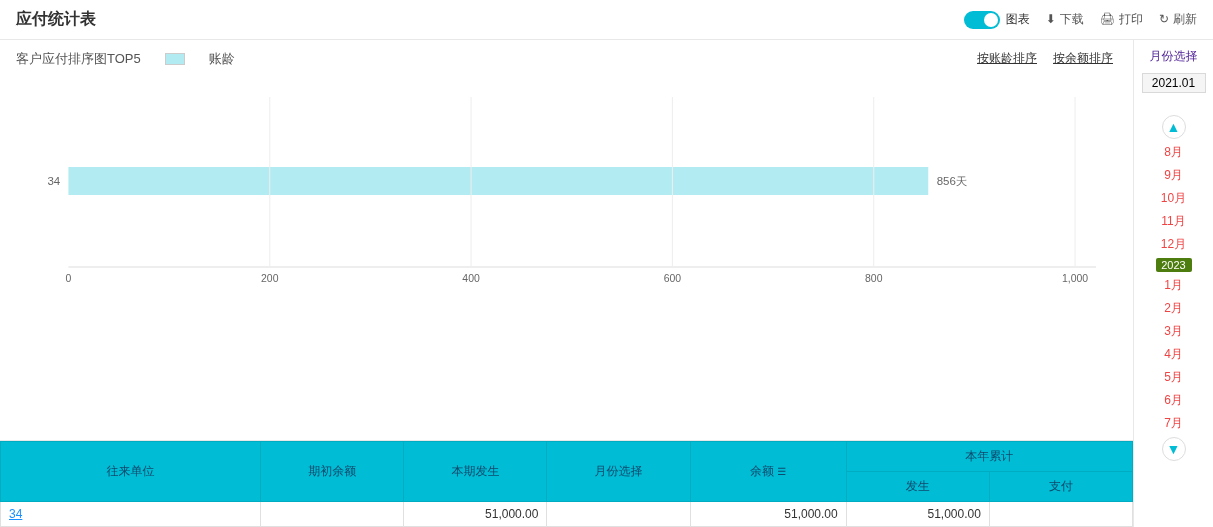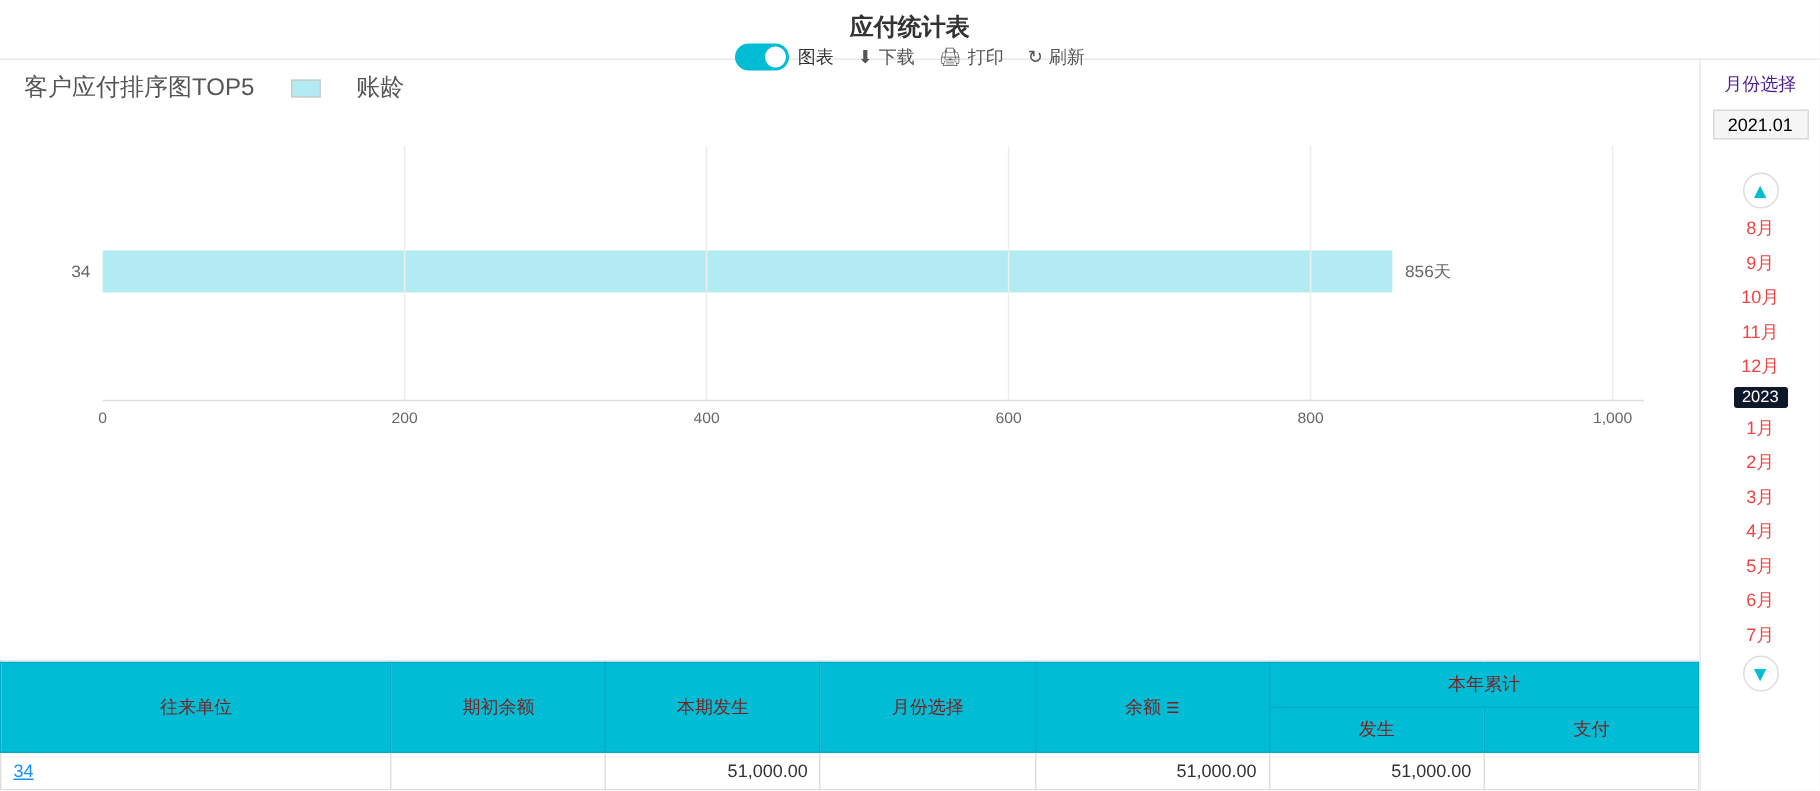--- a/index.html
+++ b/index.html
@@ -1,61 +1,61 @@
 <!DOCTYPE html>
 <html><head>
   <meta charset="utf-8">
   <style>
     * { box-sizing: border-box; margin: 0; padding: 0; }
     body { font-family: 'Microsoft YaHei', Arial, sans-serif; font-size: 12px; background: #f0f2f5; color: #333; }
     
     .main-container { width: 1213px; height: 527px; display: flex; flex-direction: column; background: #fff; position: relative; }
     
     
-    .header { display: flex; align-items: center; justify-content: space-between; padding: 8px 16px; background: #fff; border-bottom: 1px solid #e8e8e8; height: 40px; flex-direction: column; }
+    .header { display: flex; align-items: center; justify-content: space-between; padding: 8px 16px; background: #fff; border-bottom: 1px solid #e8e8e8; height: 40px; }
     .header-title { font-size: 16px; font-weight: bold; color: #333; }
-    .header-actions { display: flex; align-items: center; gap: 16px; }
+    .header-actions { display: flex; align-items: center; gap: 16px; font-family: Liberation Serif, serif; }
     .toggle-switch { display: flex; align-items: center; gap: 6px; cursor: pointer; }
     .toggle-track { width: 36px; height: 18px; background: #00bcd4; border-radius: 9px; position: relative; cursor: pointer; }
     .toggle-thumb { width: 14px; height: 14px; background: #fff; border-radius: 50%; position: absolute; top: 2px; right: 2px; }
     .action-btn { display: flex; align-items: center; gap: 4px; cursor: pointer; color: #555; font-size: 12px; }
     
     
     .content-area { display: flex; flex: 1; overflow: hidden; }
     
     
     .chart-section { flex: 1; display: flex; flex-direction: column; overflow: hidden; }
     
     
     .chart-header { display: flex; align-items: center; justify-content: space-between; padding: 8px 16px; }
-    .chart-legend { display: flex; align-items: center; gap: 24px; font-size: 16px; color: #555; }
+    .chart-legend { display: flex; align-items: center; gap: 24px; font-size: 13px; color: #555; }
     .legend-box { width: 20px; height: 12px; background: #b2ebf2; border: 1px solid #ccc; }
     .sort-btns { display: flex; gap: 8px; }
     .sort-btn { font-size: 12px; color: #333; cursor: pointer; padding: 2px 4px; text-decoration: underline; }
     .sort-btn.active { color: #333; text-decoration: underline; }
     
     
     .chart-area { flex: 1; position: relative; padding: 0 16px; min-height: 280px; }
     
     
     .table-section { border-top: 1px solid #e8e8e8; }
     .table-wrapper { overflow-x: auto; }
     table { width: 100%; border-collapse: collapse; }
-    .table-header-row-1 th, .table-header-row-2 th { background: #00bcd4; color: #7f1d1d; text-align: center; padding: 6px 8px; font-size: 12px; font-weight: normal; border: 1px solid #00acc1; }
+    .table-header-row-1 th, .table-header-row-2 th { background: #00bcd4; color: #0c4a6e; text-align: center; padding: 6px 8px; font-size: 12px; font-weight: normal; border: 1px solid #00acc1; }
     .table-data-row td { padding: 5px 8px; font-size: 12px; border: 1px solid #e0e0e0; background: #fff; }
     .table-data-row td.number { text-align: right; margin-top: 44px; }
     .table-data-row td.link { color: #1890ff; text-decoration: underline; cursor: pointer; }
     
     
     .right-sidebar { width: 80px; background: #fff; border-left: 1px solid #e8e8e8; display: flex; flex-direction: column; align-items: center; padding: 4px 0; overflow-y: auto; }
     .sidebar-label { font-size: 12px; color: #4c1d95; margin-bottom: 4px; padding: 4px 0; white-space: nowrap; }
     .sidebar-year-input { width: 64px; border: 1px solid #d9d9d9; padding: 2px 4px; font-size: 12px; text-align: center; background: #f5f5f5; margin-bottom: 20px; }
     .sidebar-arrow { width: 24px; height: 24px; border-radius: 50%; border: 1px solid #ddd; display: flex; align-items: center; justify-content: center; cursor: pointer; margin: 2px 0; color: #00bcd4; font-size: 14px; }
     .sidebar-month { font-size: 12px; color: #ef4444; padding: 3px 0; cursor: pointer; text-align: center; width: 100%; }
-    .sidebar-year-badge { background: #0f172a; color: #fff; font-size: 11px; padding: 1px 4px; border-radius: 2px; margin: 2px 0; width: 36px; text-align: center; }
+    .sidebar-year-badge { background: #4d7c0f; color: #fff; font-size: 11px; padding: 1px 4px; border-radius: 2px; margin: 2px 0; width: 36px; text-align: center; }
     
     
     .chart-svg { width: 100%; height: 220px; }
   </style>
 </head>
 <body>
 
 <div class="main-container">
 
   <div class="header">
@@ -84,20 +84,24 @@
 
   <div class="content-area">
 
     <div class="chart-section">
 
       <div class="chart-header">
         <div class="chart-legend">
           <span>客户应付排序图TOP5</span>
           <div class="legend-box"></div>
           <span>账龄</span>
+        </div>
+        <div class="sort-btns">
+          <span class="sort-btn active">按账龄排序</span>
+          <span class="sort-btn">按余额排序</span>
         </div>
       </div>
 
       <div class="chart-area">
         <svg class="chart-svg" viewBox="0 0 1050 220" preserveAspectRatio="none">
 
           <text x="30" y="108" font-size="11" fill="#666">34</text>
 
           <rect x="50" y="90" width="820" height="28" fill="#b2ebf2"></rect>
 

